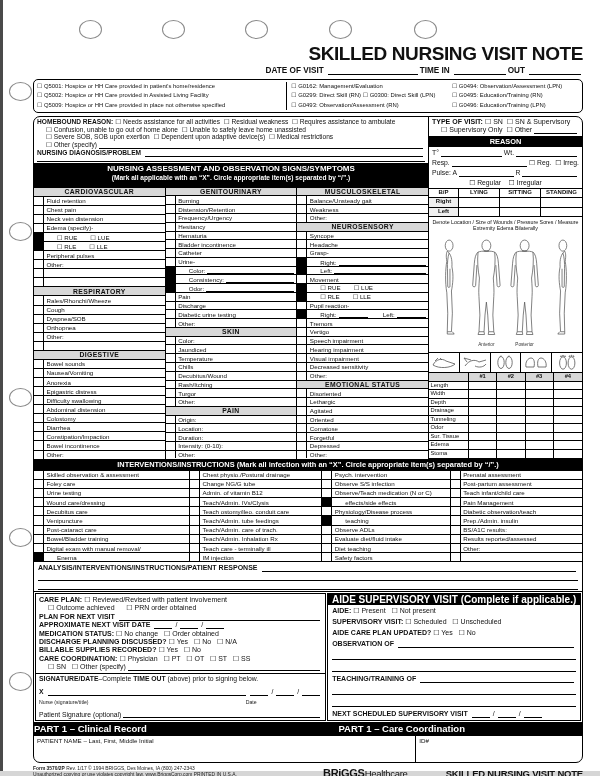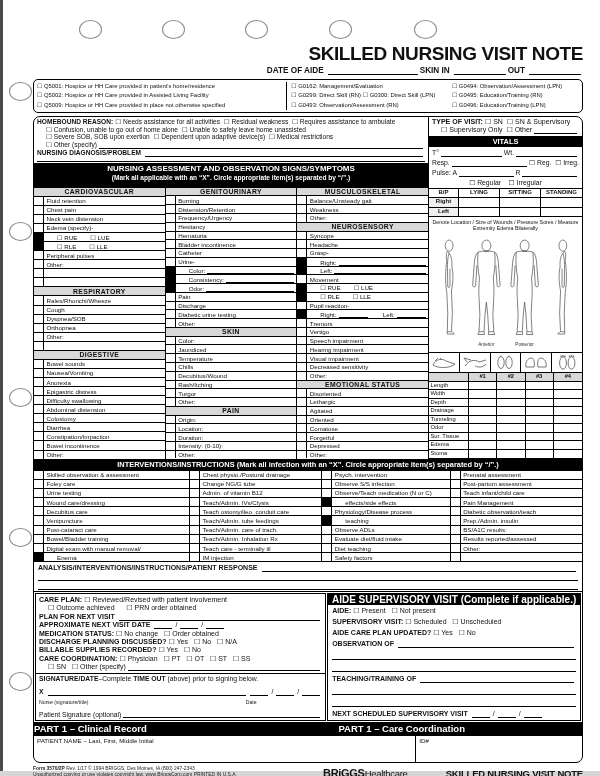--- a/index.html
+++ b/index.html
@@ -116,23 +116,23 @@
   <div class="hole" style="left:414px;top:20px"></div>
   <div class="hole" style="left:9px;top:82px"></div>
   <div class="hole" style="left:9px;top:222px"></div>
   <div class="hole" style="left:9px;top:388px"></div>
   <div class="hole" style="left:9px;top:528px"></div>
   <div class="hole" style="left:9px;top:672px"></div>
 
   <div class="content">
     <div class="title">SKILLED NURSING VISIT NOTE</div>
     <div class="dateline">
-      <span class="bb">DATE OF AIDE</span>
+      <span class="bb">DATE OF VISIT</span>
       <span class="fl" style="width:90px"></span>
-      <span class="bb">SKIN IN</span>
+      <span class="bb">TIME IN</span>
       <span class="fl" style="width:52px"></span>
       <span class="bb">OUT</span>
       <span class="fl" style="width:52px"></span>
     </div>
 
     <div class="codebox">
       <div class="ccol1">
           <div class="cline">☐ Q5001: Hospice or HH Care provided in patient's home/residence</div>
           <div class="cline">☐ Q5002: Hospice or HH Care provided in Assisted Living Facility</div>
           <div class="cline">☐ Q5009: Hospice or HH Care provided in place not otherwise specified</div>
@@ -561,21 +561,21 @@
           <div class="tov">
               <div class="fline">
                 <span class="bb">TYPE OF VISIT:</span>
                 <span class="rr">☐ SN  ☐ SN &amp; Supervisory</span>
               </div>
               <div class="fline ind">
                 <span class="rr">☐ Supervisory Only  ☐ Other</span>
                 <span class="fl"></span>
               </div>
             </div>
-          <div class="vbar">VITALS</div>
+          <div class="vbar">REASON</div>
           <div class="vlines">
             <div class="fline">
               <span class="rr">T°</span>
                 <span class="fl"></span>
               <span class="rr">Wt.</span>
                 <span class="fl"></span>
             </div>
             <div class="fline">
               <span class="rr">Resp.</span>
                 <span class="fl"></span>

